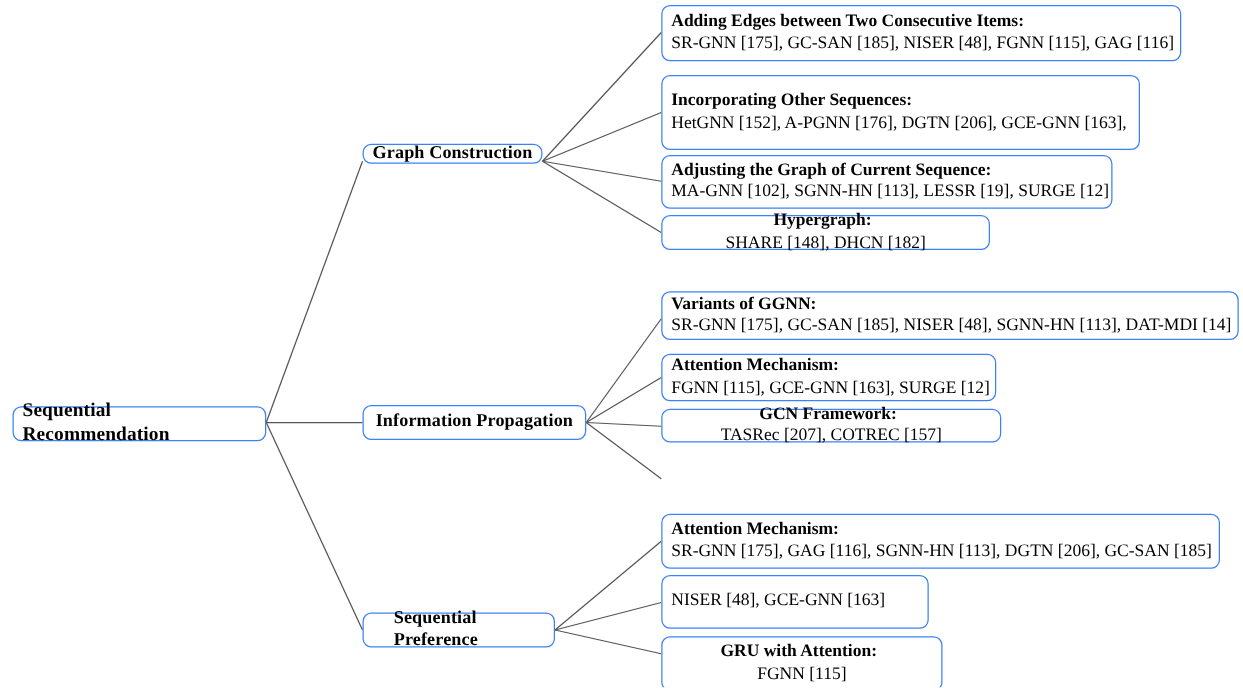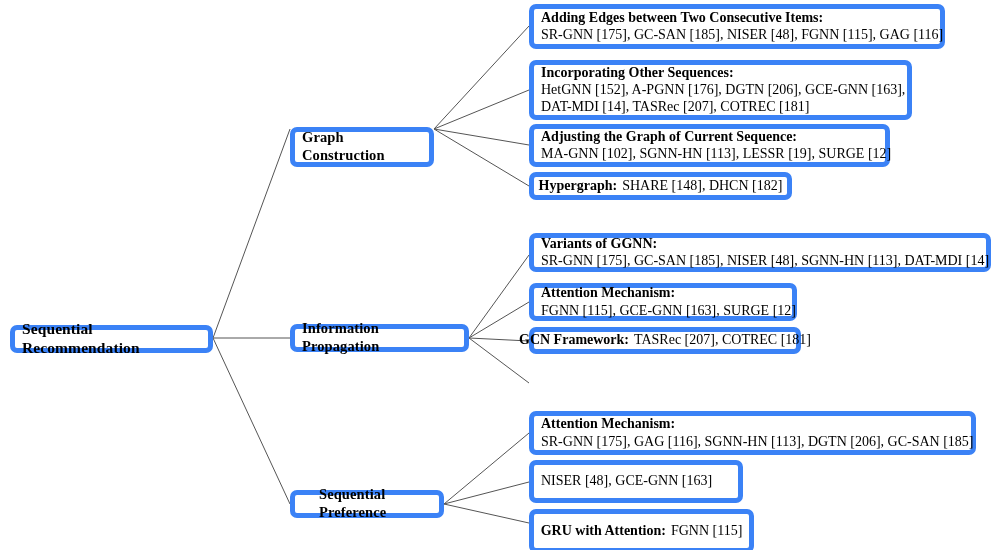--- a/index.html
+++ b/index.html
@@ -19,21 +19,21 @@
     position: absolute;
     left: 0;
     top: 0;
     width: 994px;
     height: 550px;
     pointer-events: none;
   }
   .node {
     position: absolute;
     box-sizing: border-box;
-    border: 5px solid #3b82f6;
+    border: 1px solid #3b82f6;
     border-radius: 7px;
     background: #ffffff;
     color: #000000;
     display: flex;
     flex-direction: column;
     justify-content: center;
     padding: 2px 7px 3px 7px;
     line-height: 1.22;
   }
   .node.center-node {
@@ -55,21 +55,21 @@
   }
   .leaf .ltitle {
     font-weight: bold;
     white-space: nowrap;
   }
   .leaf .lbody {
     font-weight: normal;
     white-space: nowrap;
   }
   .leaf.inline-leaf {
-    flex-direction: row;
+    flex-direction: column;
     align-items: center;
     white-space: nowrap;
   }
   .leaf.inline-leaf .ltitle {
     margin-right: 5px;
   }
   .lline {
     white-space: nowrap;
   }
 </style>
@@ -98,41 +98,40 @@
       <line x1="444" y1="504" x2="529" y2="433"></line>
       <line x1="444" y1="504" x2="529" y2="482"></line>
       <line x1="444" y1="504" x2="529" y2="523"></line>
     </g>
   </svg>
 
   <div class="node center-node" style="left:10px; top:325px; width:203px; height:28px;">
     <span>Sequential Recommendation</span>
   </div>
 
-  <div class="node branch-node" style="left:290px; top:115px; width:144px; height:40px;margin-top:12px;">
+  <div class="node branch-node" style="left:290px; top:115px; width:144px; height:16px;">
     <span>Graph Construction</span>
   </div>
 
   <div class="node branch-node" style="left:290px; top:324px; width:179px; height:28px;">
     <span>Information Propagation</span>
   </div>
 
   <div class="node branch-node" style="left:290px; top:490px; width:154px; height:28px;padding-left:24px;">
     <span>Sequential Preference</span>
   </div>
 
   <div class="node leaf" style="left:529px; top:4px; width:416px; height:45px;">
     <span class="ltitle">Adding Edges between Two Consecutive Items:</span>
     <span class="lbody lline">SR-GNN [175], GC-SAN [185], NISER [48], FGNN [115], GAG [116]</span>
   </div>
 
   <div class="node leaf" style="left:529px; top:60px; width:383px; height:60px;">
     <span class="ltitle">Incorporating Other Sequences:</span>
     <span class="lbody lline">HetGNN [152], A-PGNN [176], DGTN [206], GCE-GNN [163],</span>
-    <span class="lbody lline">DAT-MDI [14], TASRec [207], COTREC [181]</span>
   </div>
 
   <div class="node leaf" style="left:529px; top:124px; width:361px; height:43px;">
     <span class="ltitle">Adjusting the Graph of Current Sequence:</span>
     <span class="lbody lline">MA-GNN [102], SGNN-HN [113], LESSR [19], SURGE [12]</span>
   </div>
 
   <div class="node leaf inline-leaf" style="left:529px; top:172px; width:263px; height:28px;">
     <span class="ltitle">Hypergraph:</span>
     <span class="lbody">SHARE [148], DHCN [182]</span>
@@ -143,21 +142,21 @@
     <span class="lbody lline">SR-GNN [175], GC-SAN [185], NISER [48], SGNN-HN [113], DAT-MDI [14]</span>
   </div>
 
   <div class="node leaf" style="left:529px; top:283px; width:268px; height:38px;">
     <span class="ltitle">Attention Mechanism:</span>
     <span class="lbody lline">FGNN [115], GCE-GNN [163], SURGE [12]</span>
   </div>
 
   <div class="node leaf inline-leaf" style="left:529px; top:327px; width:272px; height:27px;">
     <span class="ltitle">GCN Framework:</span>
-    <span class="lbody">TASRec [207], COTREC [181]</span>
+    <span class="lbody">TASRec [207], COTREC [157]</span>
   </div>
 
 
   <div class="node leaf" style="left:529px; top:411px; width:447px; height:44px;">
     <span class="ltitle">Attention Mechanism:</span>
     <span class="lbody lline">SR-GNN [175], GAG [116], SGNN-HN [113], DGTN [206], GC-SAN [185]</span>
   </div>
 
   <div class="node leaf" style="left:529px; top:460px; width:214px; height:43px;">
     <span class="lbody lline">NISER [48], GCE-GNN [163]</span>

